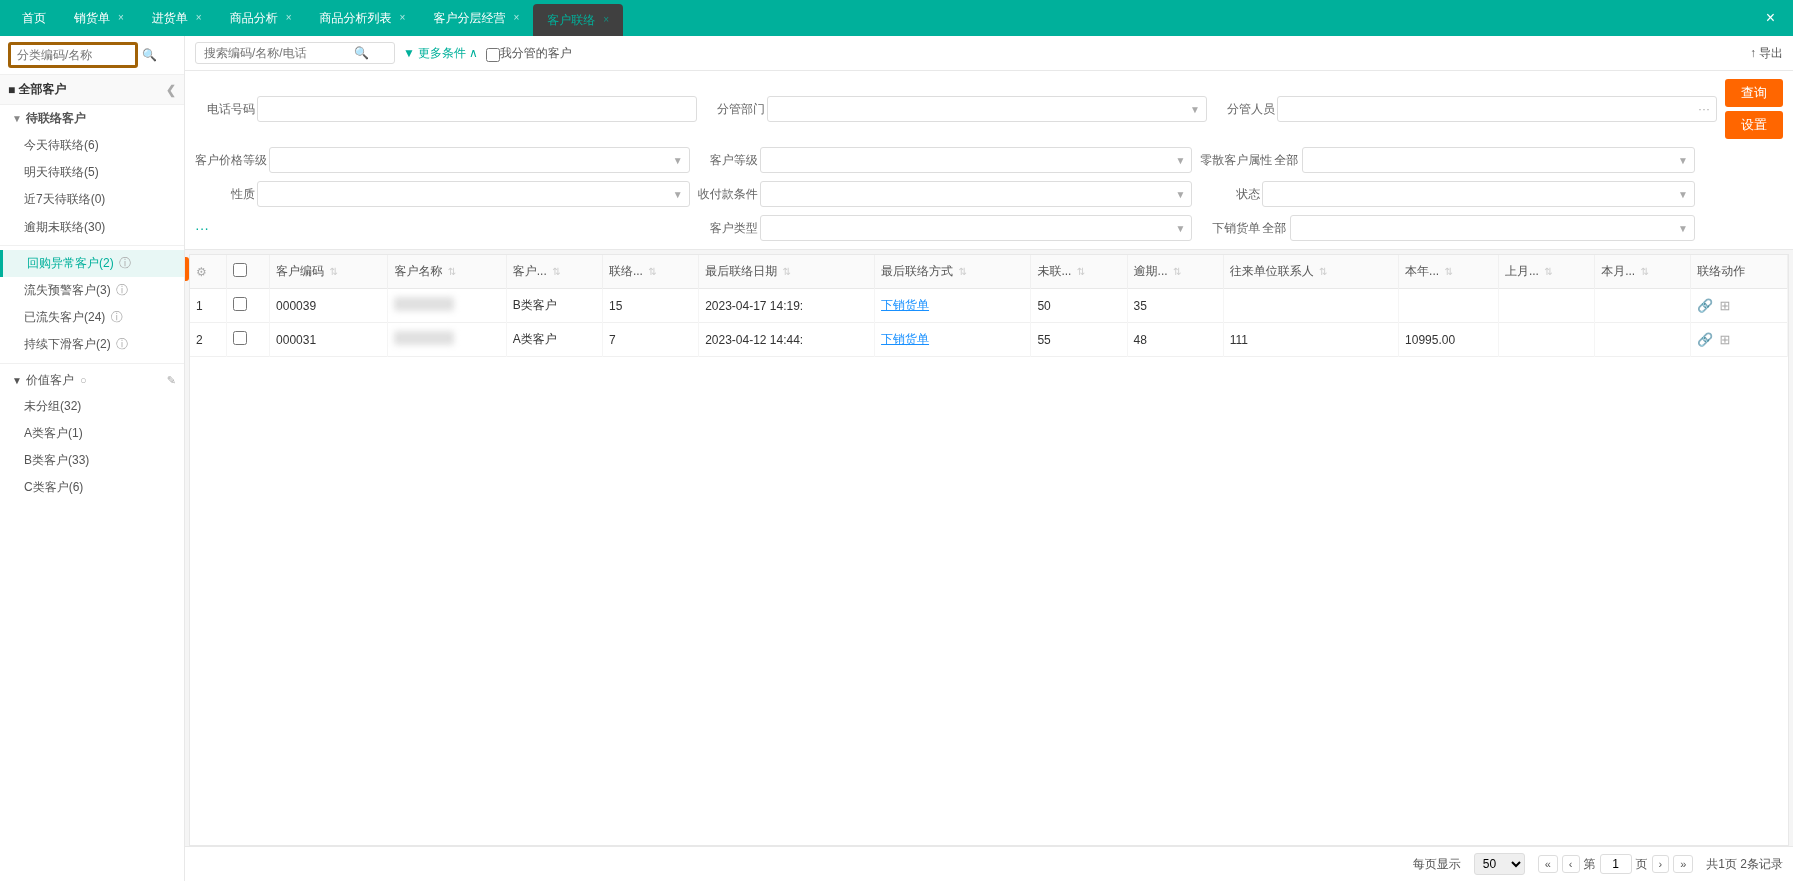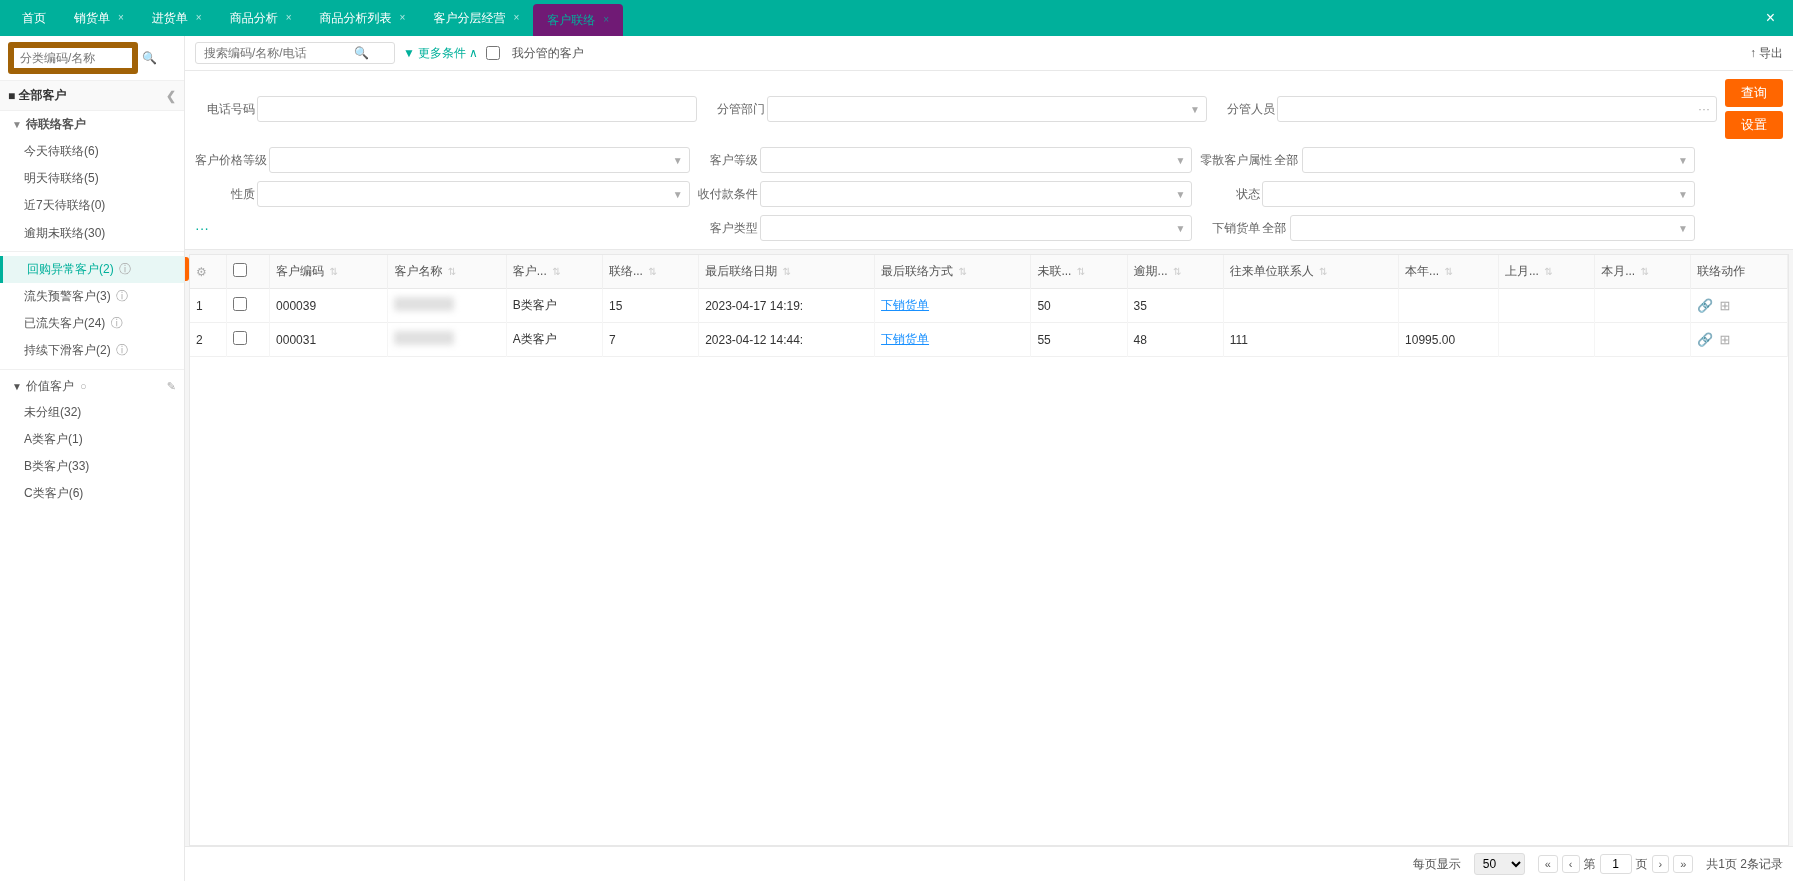--- a/index.html
+++ b/index.html
@@ -18,21 +18,21 @@
       padding: 0 14px;
       height: 36px;
       line-height: 36px;
       cursor: pointer;
       color: white;
       white-space: nowrap;
       display: flex;
       align-items: center;
       gap: 4px;
     }
-    .top-nav .nav-item.active { background: #701a75; color: #00b09b; border-radius: 4px 4px 0 0; margin-top: 4px; height: 32px; line-height: 32px; }
+    .top-nav .nav-item.active { background: #404040; color: #00b09b; border-radius: 4px 4px 0 0; margin-top: 4px; height: 32px; line-height: 32px; }
     .top-nav .nav-item .close-x { font-size: 10px; margin-left: 4px; opacity: 0.7; }
     .top-nav-spacer { flex: 1; }
     .top-nav-close { color: white; cursor: pointer; padding: 0 10px; font-size: 16px; }
 
     
     .main-layout {
       display: flex;
       height: calc(881px - 36px);
       background: #f5f5f5;
     }
@@ -46,21 +46,21 @@
       flex-direction: column;
       overflow: hidden;
     }
     .sidebar-search {
       display: flex;
       align-items: center;
       padding: 6px 8px;
       border-bottom: 1px solid #f0f0f0;
     }
     .sidebar-search input {
-      border: 6px solid #a16207;
+      border: 3px solid #a16207;
       border-radius: 3px;
       padding: 3px 6px;
       width: 130px;
       font-size: 12px;
       outline: none;
     }
     .sidebar-search .search-icon {
       margin-left: 4px;
       color: #aaa;
       cursor: pointer;
@@ -154,22 +154,22 @@
     .more-conditions {
       color: #00b09b;
       cursor: pointer;
       display: flex;
       align-items: center;
       gap: 3px;
       white-space: nowrap;
     }
     .my-customers {
       display: flex;
-      align-items: center;
-      gap: 12px;
+      align-items: flex-end;
+      gap: 0;
       color: #555;
       cursor: pointer;
     }
     .export-btn {
       margin-left: auto;
       color: #555;
       cursor: pointer;
       display: flex;
       align-items: center;
       gap: 3px;

